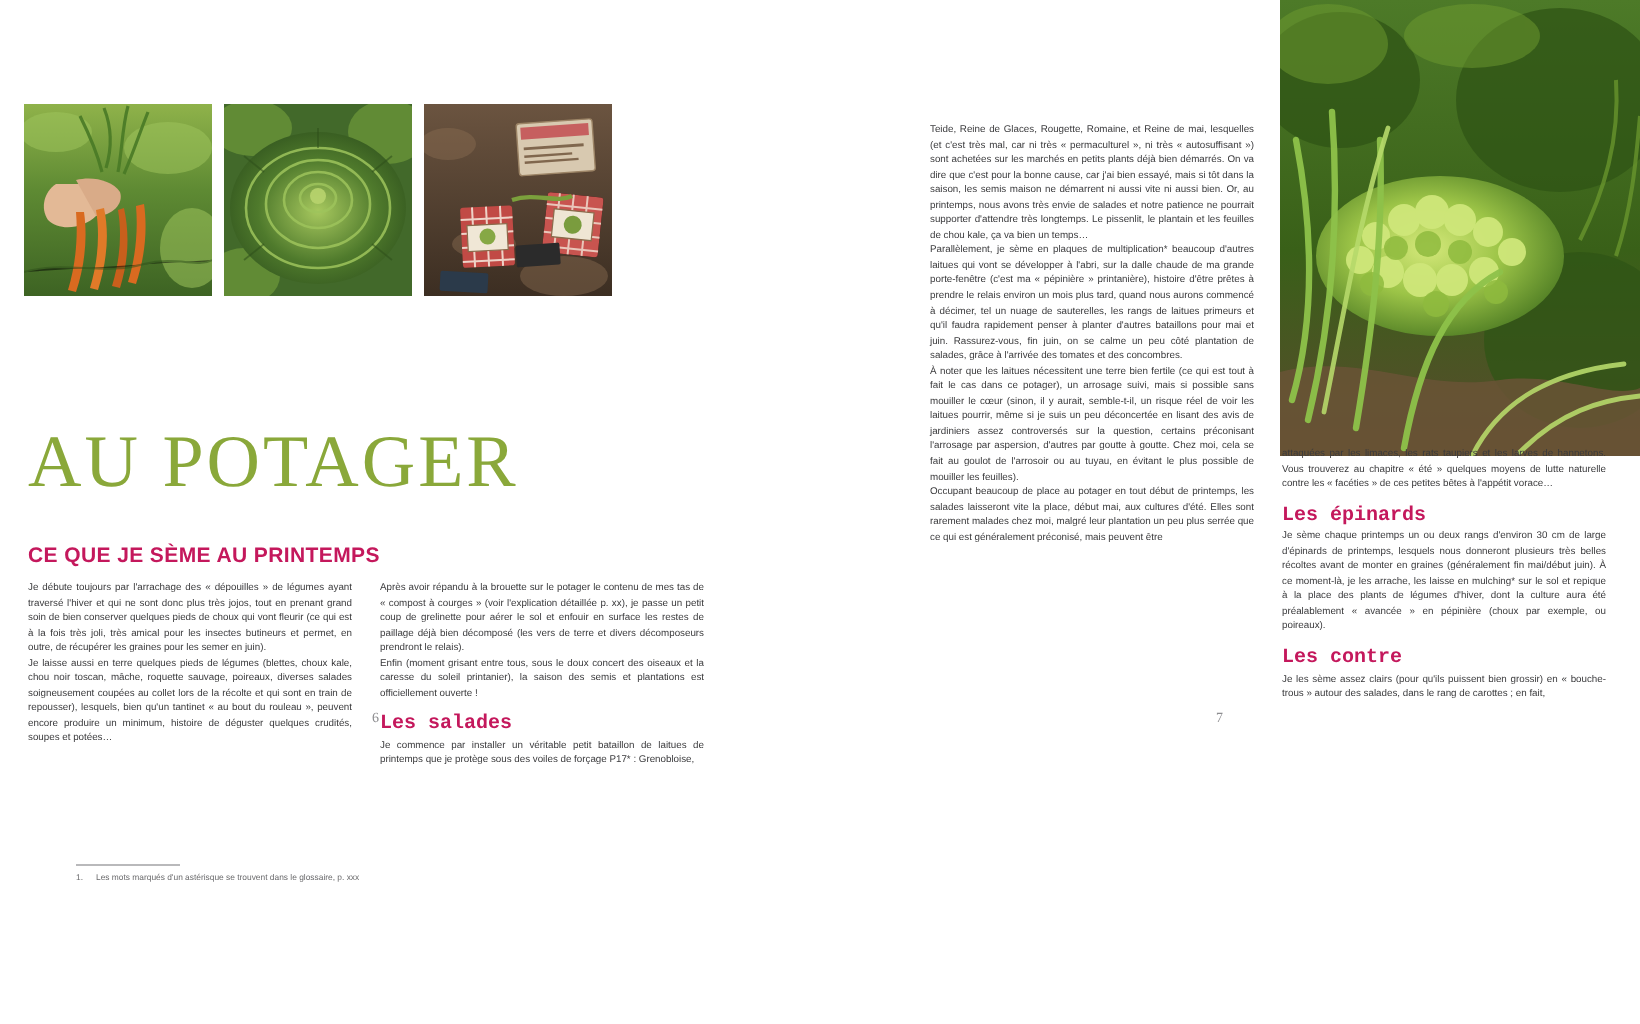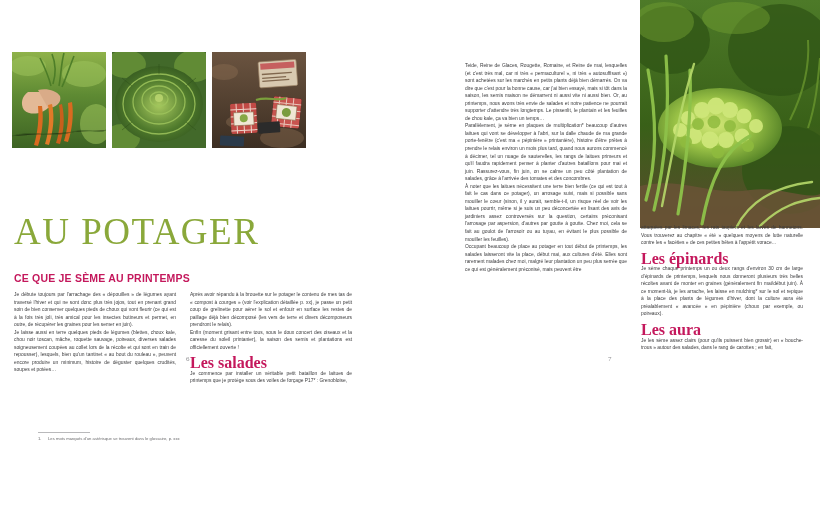--- a/index.html
+++ b/index.html
@@ -35,23 +35,23 @@
   }
   .section-head{
     font-family:"Liberation Sans", sans-serif;
     font-weight:700;
     font-size:10.5px;
     letter-spacing:.2px;
     color:#c4185c;
     margin:0 0 7px 0;
   }
   .sub-head{
-    font-family:Liberation Serif, serif;
+    font-family:Liberation Mono, monospace;
     font-weight:700;
-    font-size:16px;
+    font-size:10px;
     color:#c4185c;
     margin:8px 0 3px 0;
   }
   .body-col{
     font-family:"Liberation Sans", sans-serif;
     font-size:4.9px;
     line-height:7.55px;
     color:#3a3a3c;
     text-align:justify;
     -webkit-hyphens:auto;hyphens:auto;
@@ -328,20 +328,20 @@
       <p>Teide, Reine de Glaces, Rougette, Romaine, et Reine de mai, lesquelles (et c'est très mal, car ni très « permaculturel », ni très « autosuffisant ») sont achetées sur les marchés en petits plants déjà bien démarrés. On va dire que c'est pour la bonne cause, car j'ai bien essayé, mais si tôt dans la saison, les semis maison ne démarrent ni aussi vite ni aussi bien. Or, au printemps, nous avons très envie de salades et notre patience ne pourrait supporter d'attendre très longtemps. Le pissenlit, le plantain et les feuilles de chou kale, ça va bien un temps…</p>
       <p>Parallèlement, je sème en plaques de multiplication* beaucoup d'autres laitues qui vont se développer à l'abri, sur la dalle chaude de ma grande porte-fenêtre (c'est ma « pépinière » printanière), histoire d'être prêtes à prendre le relais environ un mois plus tard, quand nous aurons commencé à décimer, tel un nuage de sauterelles, les rangs de laitues primeurs et qu'il faudra rapidement penser à planter d'autres bataillons pour mai et juin. Rassurez-vous, fin juin, on se calme un peu côté plantation de salades, grâce à l'arrivée des tomates et des concombres.</p>
       <p>À noter que les laitues nécessitent une terre bien fertile (ce qui est tout à fait le cas dans ce potager), un arrosage suivi, mais si possible sans mouiller le cœur (sinon, il y aurait, semble-t-il, un risque réel de voir les laitues pourrir, même si je suis un peu déconcertée en lisant des avis de jardiniers assez controversés sur la question, certains préconisant l'arrosage par aspersion, d'autres par goutte à goutte. Chez moi, cela se fait au goulot de l'arrosoir ou au tuyau, en évitant le plus possible de mouiller les feuilles).</p>
       <p>Occupant beaucoup de place au potager en tout début de printemps, les salades laisseront vite la place, début mai, aux cultures d'été. Elles sont rarement malades chez moi, malgré leur plantation un peu plus serrée que ce qui est généralement préconisé, mais peuvent être</p>
     </div>
 
     <div class="rp-col-b body-col">
       <p>attaquées par les limaces, les rats taupiers et les larves de hannetons. Vous trouverez au chapitre « été » quelques moyens de lutte naturelle contre les « facéties » de ces petites bêtes à l'appétit vorace…</p>
       <div class="sub-head">Les épinards</div>
       <p>Je sème chaque printemps un ou deux rangs d'environ 30 cm de large d'épinards de printemps, lesquels nous donneront plusieurs très belles récoltes avant de monter en graines (généralement fin mai/début juin). À ce moment-là, je les arrache, les laisse en mulching* sur le sol et repique à la place des plants de légumes d'hiver, dont la culture aura été préalablement « avancée » en pépinière (choux par exemple, ou poireaux).</p>
-      <div class="sub-head">Les aura</div>
+      <div class="sub-head">Les contre</div>
       <p>Je les sème assez clairs (pour qu'ils puissent bien grossir) en « bouche-trous » autour des salades, dans le rang de carottes ; en fait,</p>
     </div>
 
     <div class="folio folio-right">7</div>
   </div>
 
 </div>
 
 </body></html>

